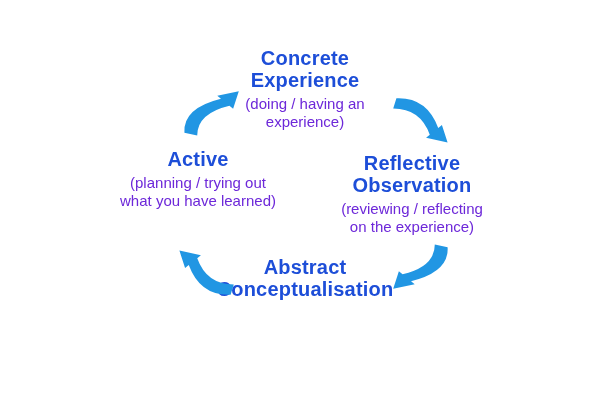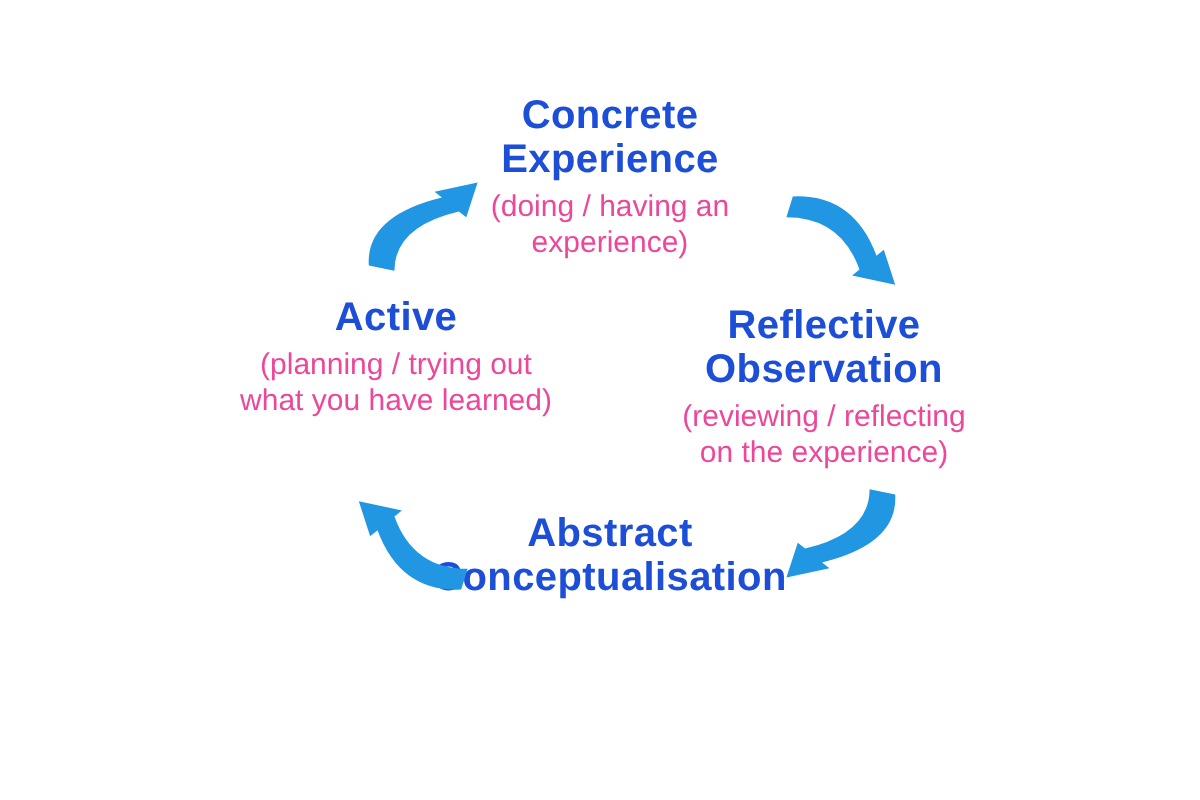--- a/index.html
+++ b/index.html
@@ -28,21 +28,21 @@
     color: #1d4ed8;
     letter-spacing: 0.2px;
   }
   .stage .subtitle {
     margin-top: 4px;
   }
   .stage .subtitle-line {
     font-size: 15px;
     font-weight: normal;
     line-height: 18px;
-    color: #ec4899;
+    color: #6d28d9;
   }
   .stage-concrete   { left: 305px; top: 47px;  }
   .stage-reflective { left: 412px; top: 152px; }
   .stage-active     { left: 198px; top: 148px; }
   .stage-abstract   { left: 305px; top: 256px; }
 
   .cycle-arrow {
     position: absolute;
     display: block;
   }

